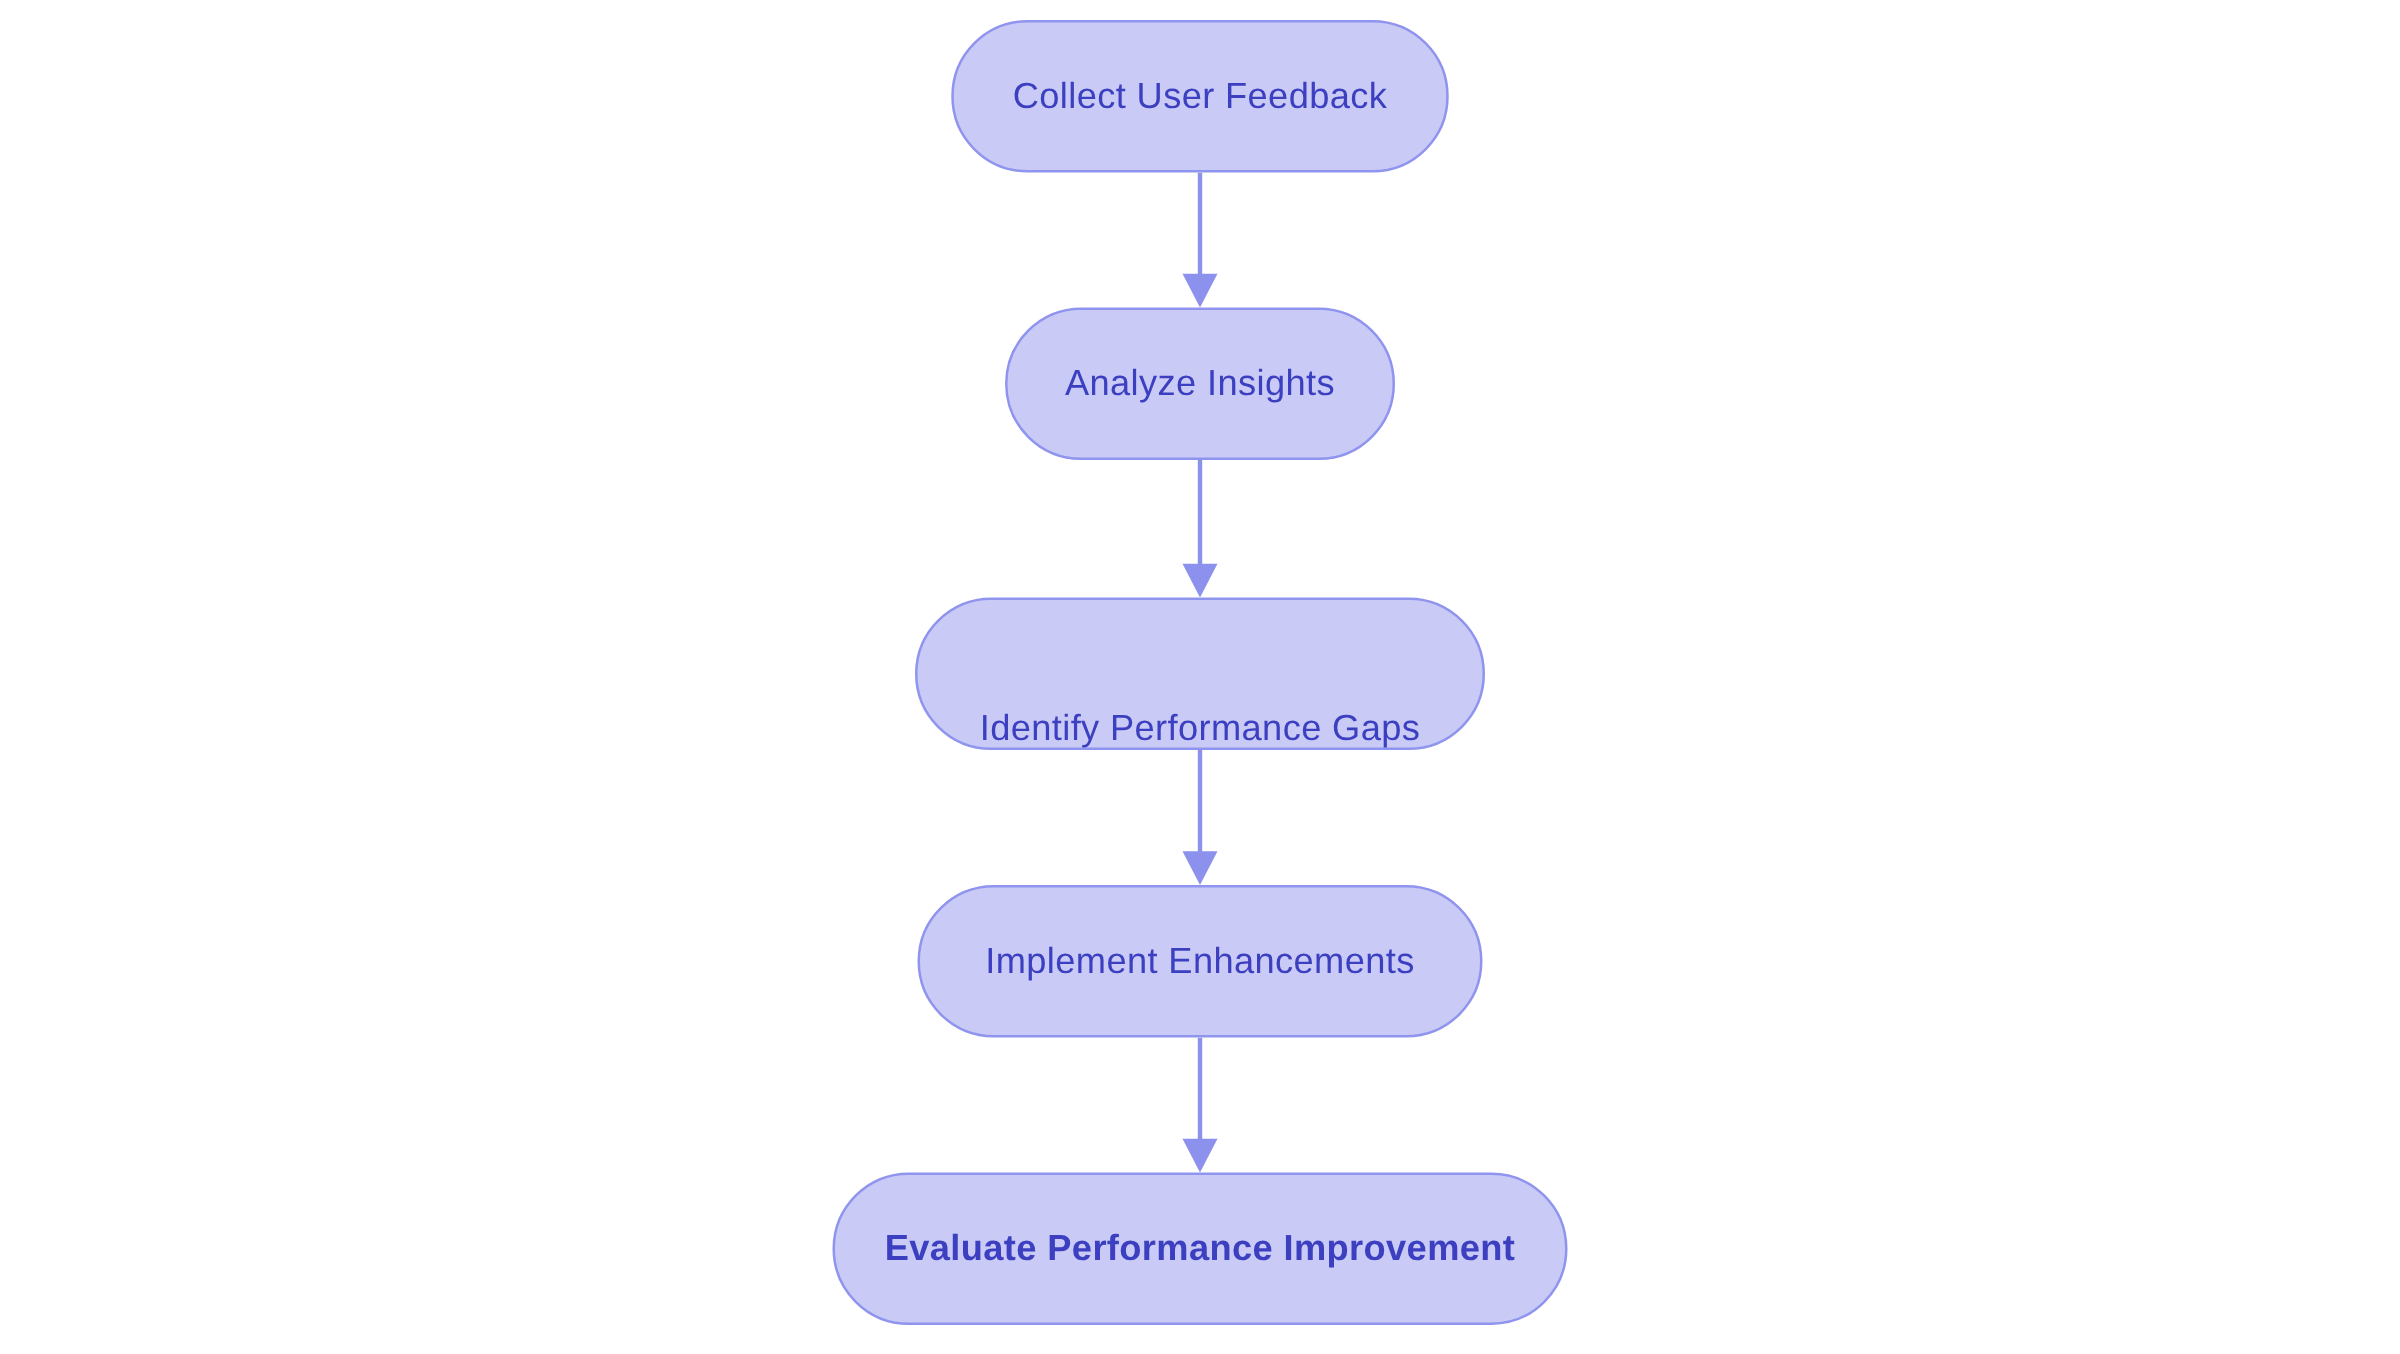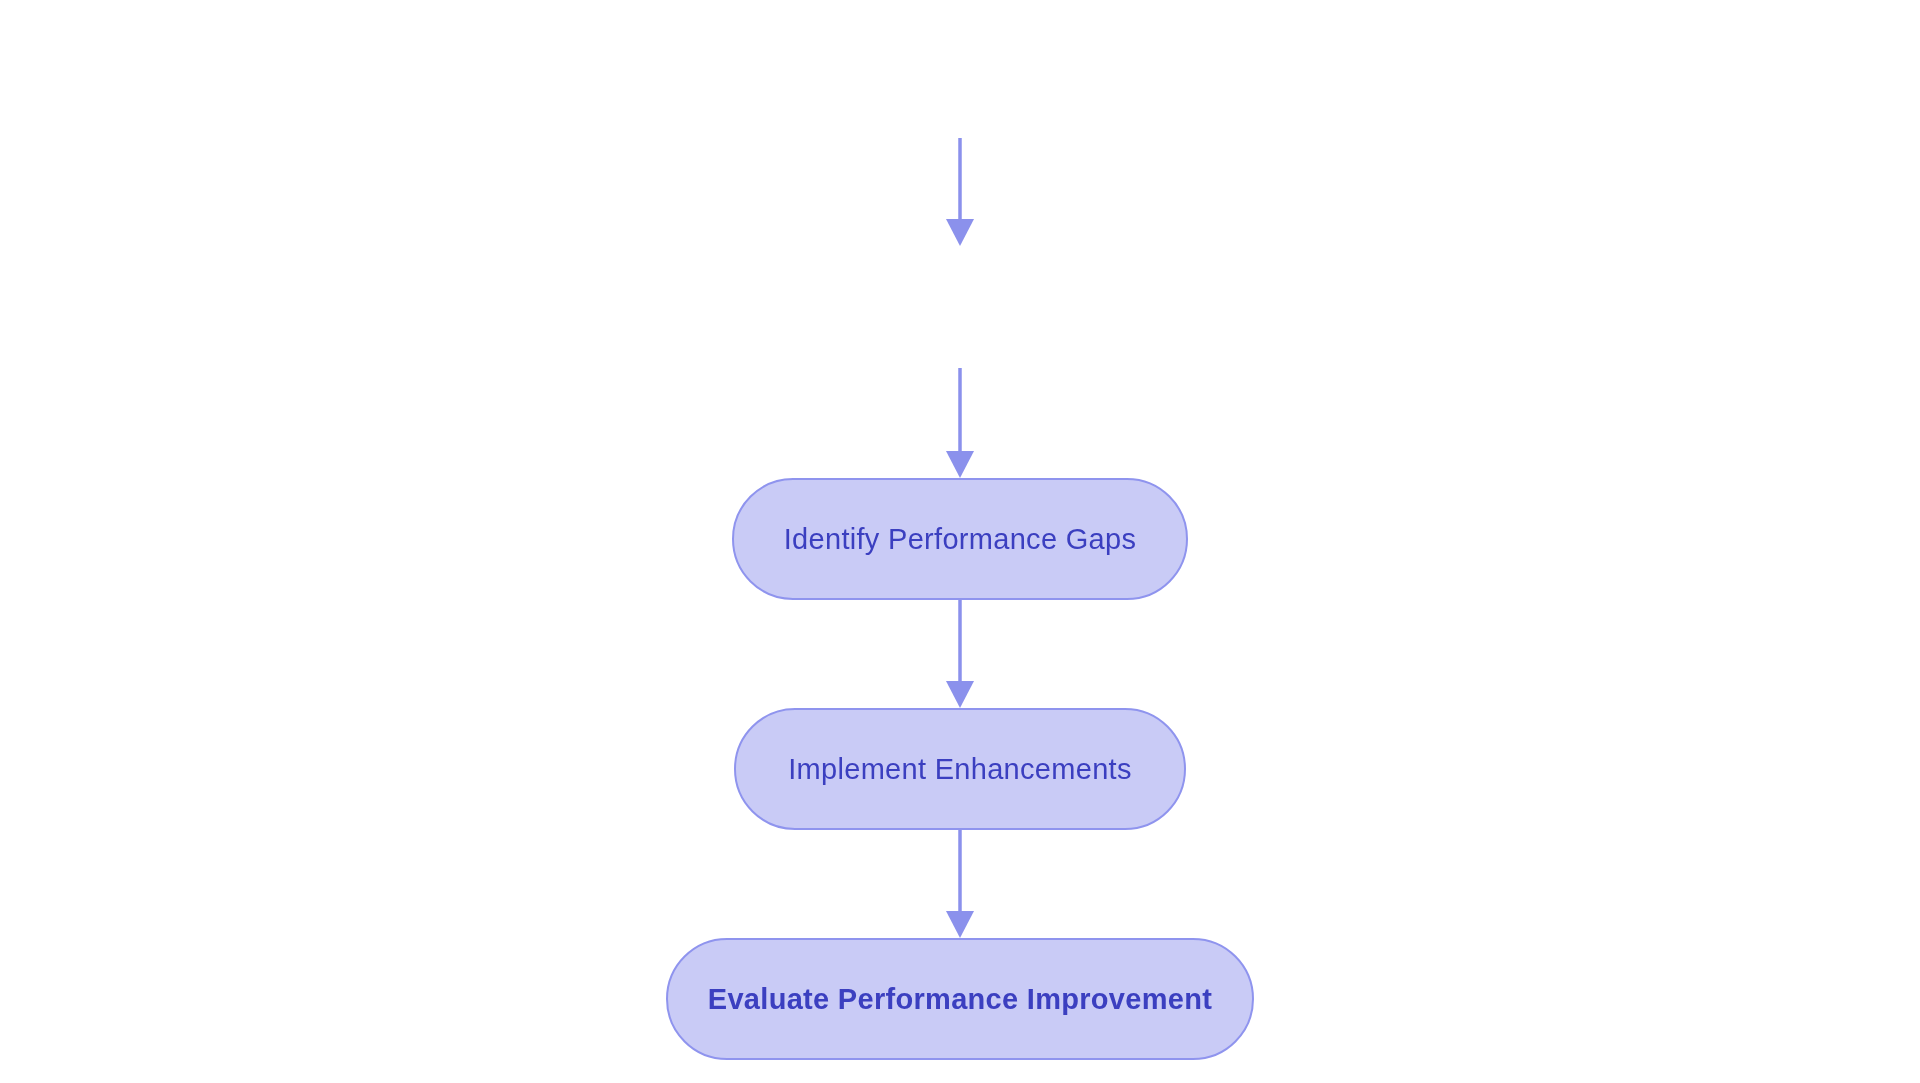--- a/index.html
+++ b/index.html
@@ -31,21 +31,21 @@
   .node-label {
     color: var(--node-text, #3b3fc0);
     font-size: 29px;
     line-height: 1;
     letter-spacing: 0.3px;
     white-space: nowrap;
     text-align: center;
   }
   .node-1 { top: 16px;  width: 398px; }
   .node-2 { top: 246px; width: 312px; }
-  .node-3 { top: 478px; width: 456px; }
+  .node-3 { top: 478px; width: 456px; align-items: flex-end; }
   .node-4 { top: 708px; width: 452px; }
   .node-5 { top: 938px; width: 588px; font-weight: bold; }
 
   .edge {
     position: absolute;
     left: 50%;
     transform: translateX(-50%);
     width: 32px;
     display: block;
   }
@@ -59,26 +59,32 @@
   .edge-1 { top: 138px; height: 108px; }
   .edge-2 { top: 368px; height: 110px; }
   .edge-3 { top: 600px; height: 108px; }
   .edge-4 { top: 830px; height: 108px; }
 </style>
 </head>
 <body>
 
 <div class="canvas">
 
+  <div class="node node-1">
+    <span class="node-label">Collect User Feedback</span>
+  </div>
 
   <svg class="edge edge-1" viewBox="0 0 32 108" preserveAspectRatio="none" xmlns="http://www.w3.org/2000/svg">
     <line x1="16" y1="0" x2="16" y2="84"></line>
     <polygon points="2,81 30,81 16,108"></polygon>
   </svg>
 
+  <div class="node node-2">
+    <span class="node-label">Analyze Insights</span>
+  </div>
 
   <svg class="edge edge-2" viewBox="0 0 32 110" preserveAspectRatio="none" xmlns="http://www.w3.org/2000/svg">
     <line x1="16" y1="0" x2="16" y2="86"></line>
     <polygon points="2,83 30,83 16,110"></polygon>
   </svg>
 
   <div class="node node-3">
     <span class="node-label">Identify Performance Gaps</span>
   </div>
 

